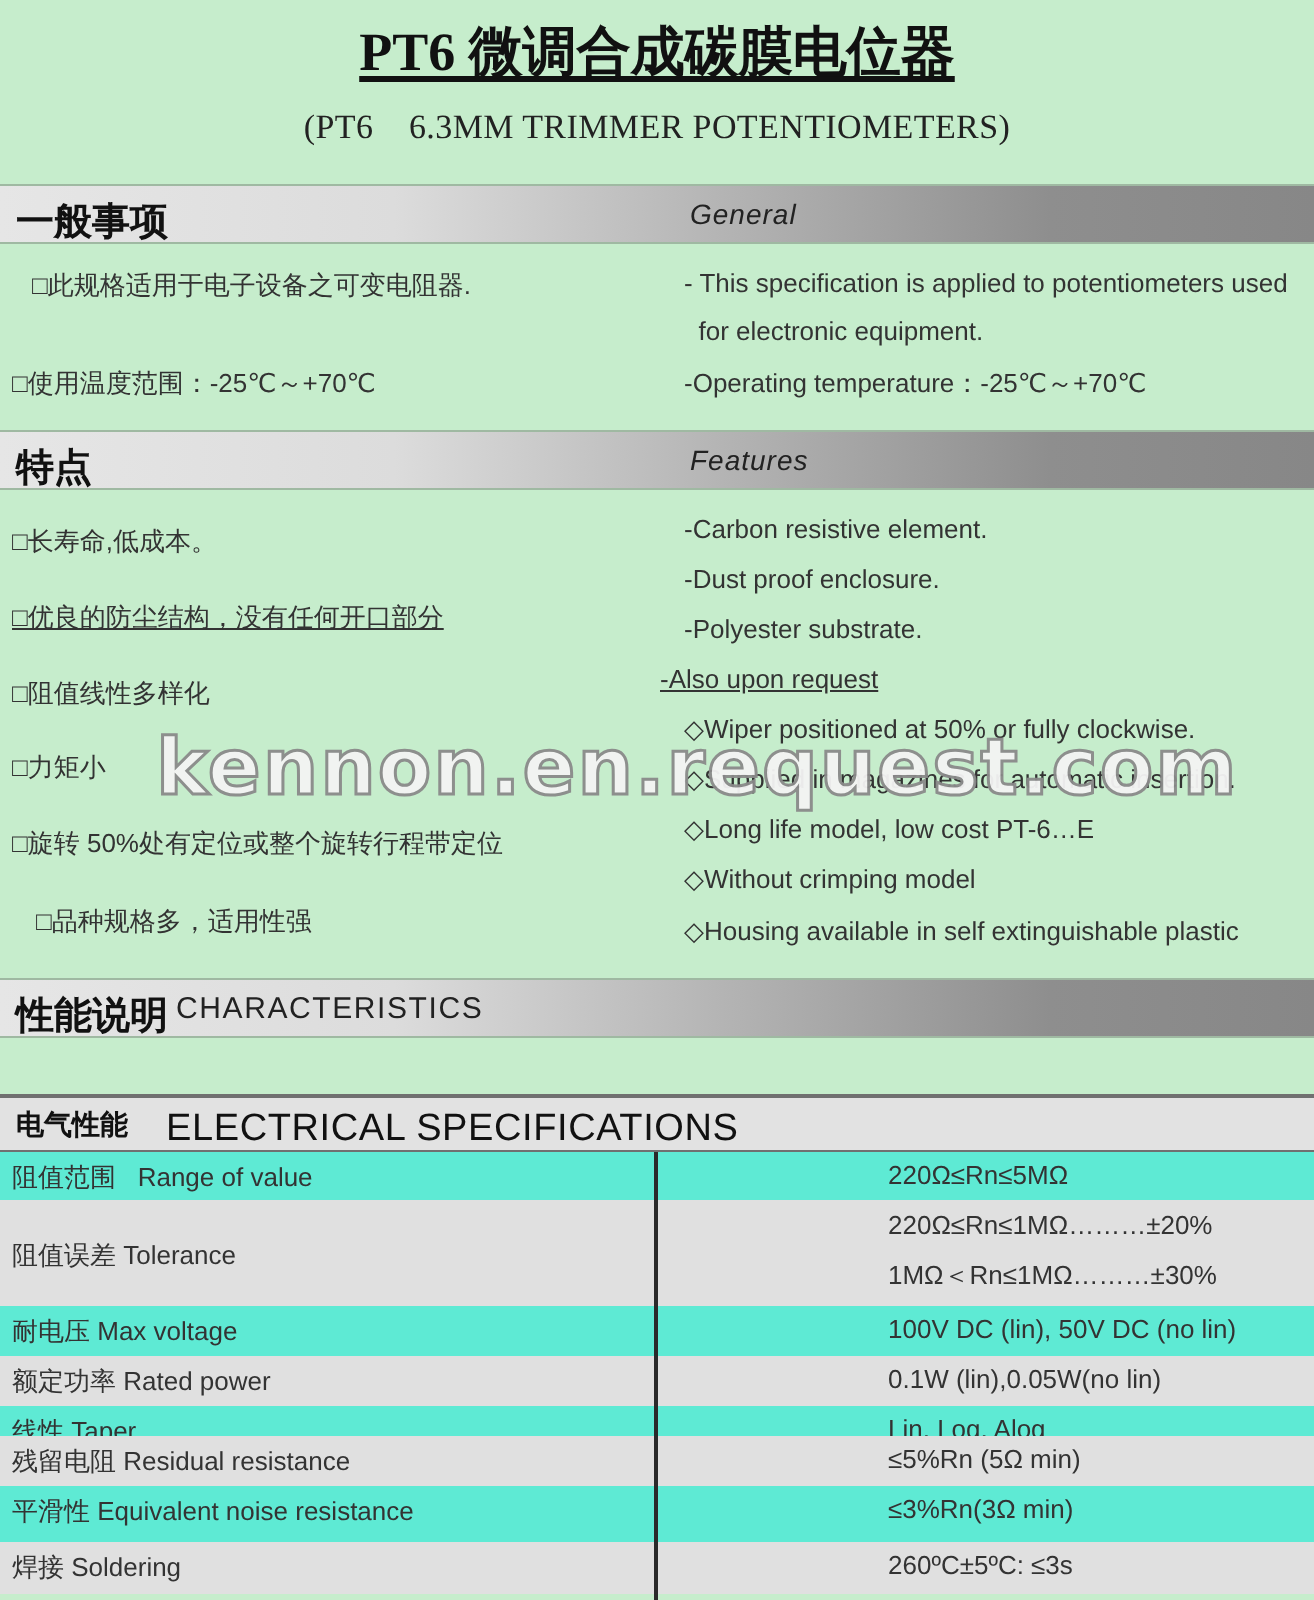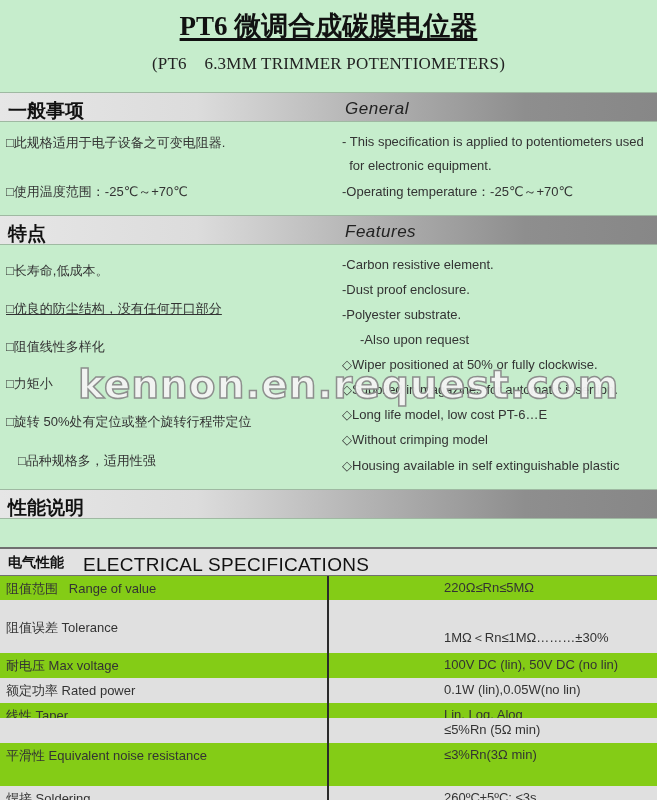--- a/index.html
+++ b/index.html
@@ -20,117 +20,120 @@
     font-family: "Liberation Serif", "DejaVu Serif", serif;
     font-size: 17px; color: #222; letter-spacing: 0.2px;
   }
   .bar {
     position: absolute; left: 0; width: 657px; height: 30px;
     background: linear-gradient(to right, #e6e6e6 0%, #dcdcdc 30%, #b4b4b4 55%, #8e8e8e 80%, #878787 100%);
     border-top: 1px solid #9fb9a2; border-bottom: 1px solid #9fb9a2;
     box-sizing: border-box;
   }
   .bar .zh { position: absolute; left: 8px; top: 5px; font-weight: bold; font-size: 19px; color: #111; }
-  .bar .en { position: absolute; left: 345px; top: 6px; font-style: italic; font-size: 17px; color: #222; letter-spacing: 0.5px; }
+  .bar .en { position: absolute; left: 345px; top: 6px; font-style: italic; font-size: 14px; color: #222; letter-spacing: 0.5px; }
   .bar .en2 { position: absolute; left: 88px; top: 6px; font-size: 15px; color: #222; letter-spacing: 0.8px; }
   .line { position: absolute; font-size: 13px; color: #333; white-space: nowrap; }
   .watermark {
     position: absolute; left: 78px; top: 362px;
     font-family: "DejaVu Sans", sans-serif; font-weight: bold; font-size: 39px;
     color: #f4f4f4; -webkit-text-stroke: 1.5px #8a8a8a; letter-spacing: 1px;
     pointer-events: none; opacity: 0.95;
   }
   .spec-header {
     position: absolute; left: 0; top: 547px; width: 657px; height: 30px;
     background: #e2e2e2; border-top: 2px solid #707070; border-bottom: 2px solid #707070;
     box-sizing: border-box;
   }
   .spec-header .zh { position: absolute; left: 8px; top: 5px; font-size: 14px; font-weight: bold; color: #111; }
   .spec-header .en { position: absolute; left: 83px; top: 5px; font-size: 19px; color: #111; letter-spacing: 0.3px; }
   .table { position: absolute; left: 0; top: 576px; width: 657px; }
   .row { position: relative; width: 657px; box-sizing: border-box; }
-  .row.green { background: #84cc16; }
+  .row.green { background: #5eead4; }
   .row.gray { background: #e0e0e0; }
   .row .label { position: absolute; left: 6px; font-size: 13px; color: #333; white-space: nowrap; }
   .row .value { position: absolute; left: 444px; font-size: 13px; color: #333; white-space: nowrap; }
   .divider { position: absolute; left: 327px; top: 576px; width: 2px; height: 224px; background: #2a2a2a; }
 </style>
 </head>
 <body>
 
 <div class="title"><span>PT6 微调合成碳膜电位器</span></div>
 <div class="subtitle" style="white-space:pre;">(PT6    6.3MM TRIMMER POTENTIOMETERS)</div>
 
 <div class="bar" style="top:92px;">
   <span class="zh">一般事项</span>
   <span class="en">General</span>
 </div>
-<div class="line" style="left:6px; top:134px;">□此规格适用于电子设备之可变电阻器.</div>
+<div class="line" style="left:16px; top:134px;">□此规格适用于电子设备之可变电阻器.</div>
 <div class="line" style="left:6px; top:183px;">□使用温度范围：-25℃～+70℃</div>
 <div class="line" style="left:342px; top:134px;">- This specification is applied to potentiometers used</div>
 <div class="line" style="left:342px; top:158px; white-space:pre;">  for electronic equipment.</div>
 <div class="line" style="left:342px; top:183px;">-Operating temperature：-25℃～+70℃</div>
 
 <div class="bar" style="top:215px;">
   <span class="zh">特点</span>
   <span class="en">Features</span>
 </div>
 <div class="line" style="left:6px; top:262px;">□长寿命,低成本。</div>
 <div class="line" style="left:6px; top:300px;text-decoration:underline;">□优良的防尘结构，没有任何开口部分</div>
 <div class="line" style="left:6px; top:338px;">□阻值线性多样化</div>
 <div class="line" style="left:6px; top:375px;">□力矩小</div>
 <div class="line" style="left:6px; top:413px;">□旋转 50%处有定位或整个旋转行程带定位</div>
 <div class="line" style="left:18px; top:452px;">□品种规格多，适用性强</div>
 
 <div class="line" style="left:342px; top:257px;">-Carbon resistive element.</div>
 <div class="line" style="left:342px; top:282px;">-Dust proof enclosure.</div>
 <div class="line" style="left:342px; top:307px;">-Polyester substrate.</div>
-<div class="line" style="left:360px; top:332px;">-Also upon request</div>
+<div class="line" style="left:330px; top:332px;text-decoration:underline;">-Also upon request</div>
 <div class="line" style="left:342px; top:357px;">◇Wiper positioned at 50% or fully clockwise.</div>
 <div class="line" style="left:342px; top:382px;">◇Supplied in magazines for automatic insertion.</div>
 <div class="line" style="left:342px; top:407px;">◇Long life model, low cost PT-6…E</div>
 <div class="line" style="left:342px; top:432px;">◇Without crimping model</div>
 <div class="line" style="left:342px; top:458px;">◇Housing available in self extinguishable plastic</div>
 
 <div class="watermark">kennon.en.request.com</div>
 
 <div class="bar" style="top:489px;">
   <span class="zh">性能说明</span>
+  <span class="en2">CHARACTERISTICS</span>
 </div>
 
 <div class="spec-header">
   <span class="zh">电气性能</span>
   <span class="en">ELECTRICAL SPECIFICATIONS</span>
 </div>
 
 <div class="table">
   <div class="row green" style="height:24px;">
     <span class="label" style="top:4px; white-space:pre;">阻值范围   Range of value</span>
     <span class="value" style="top:4px;">220Ω≤Rn≤5MΩ</span>
   </div>
   <div class="row gray" style="height:53px;">
     <span class="label" style="top:19px;">阻值误差 Tolerance</span>
+    <span class="value" style="top:5px;">220Ω≤Rn≤1MΩ………±20%</span>
     <span class="value" style="top:29px;">1MΩ＜Rn≤1MΩ………±30%</span>
   </div>
   <div class="row green" style="height:25px;">
     <span class="label" style="top:4px;">耐电压 Max voltage</span>
     <span class="value" style="top:4px;">100V DC (lin), 50V DC (no lin)</span>
   </div>
   <div class="row gray" style="height:25px;">
     <span class="label" style="top:4px;">额定功率 Rated power</span>
     <span class="value" style="top:4px;">0.1W (lin),0.05W(no lin)</span>
   </div>
   <div class="row green" style="height:15px;">
     <span class="label" style="top:4px;">线性 Taper</span>
     <span class="value" style="top:4px;">Lin, Log, Alog</span>
   </div>
   <div class="row gray" style="height:25px;">
+    <span class="label" style="top:4px;">残留电阻 Residual resistance</span>
     <span class="value" style="top:4px;">≤5%Rn (5Ω min)</span>
   </div>
-  <div class="row green" style="height:43px;">
+  <div class="row green" style="height:28px;">
     <span class="label" style="top:4px;">平滑性 Equivalent noise resistance</span>
     <span class="value" style="top:4px;">≤3%Rn(3Ω min)</span>
   </div>
   <div class="row gray" style="height:26px;">
     <span class="label" style="top:4px;">焊接 Soldering</span>
     <span class="value" style="top:4px;">260ºC±5ºC: ≤3s</span>
   </div>
 </div>
 <div class="divider"></div>
 

